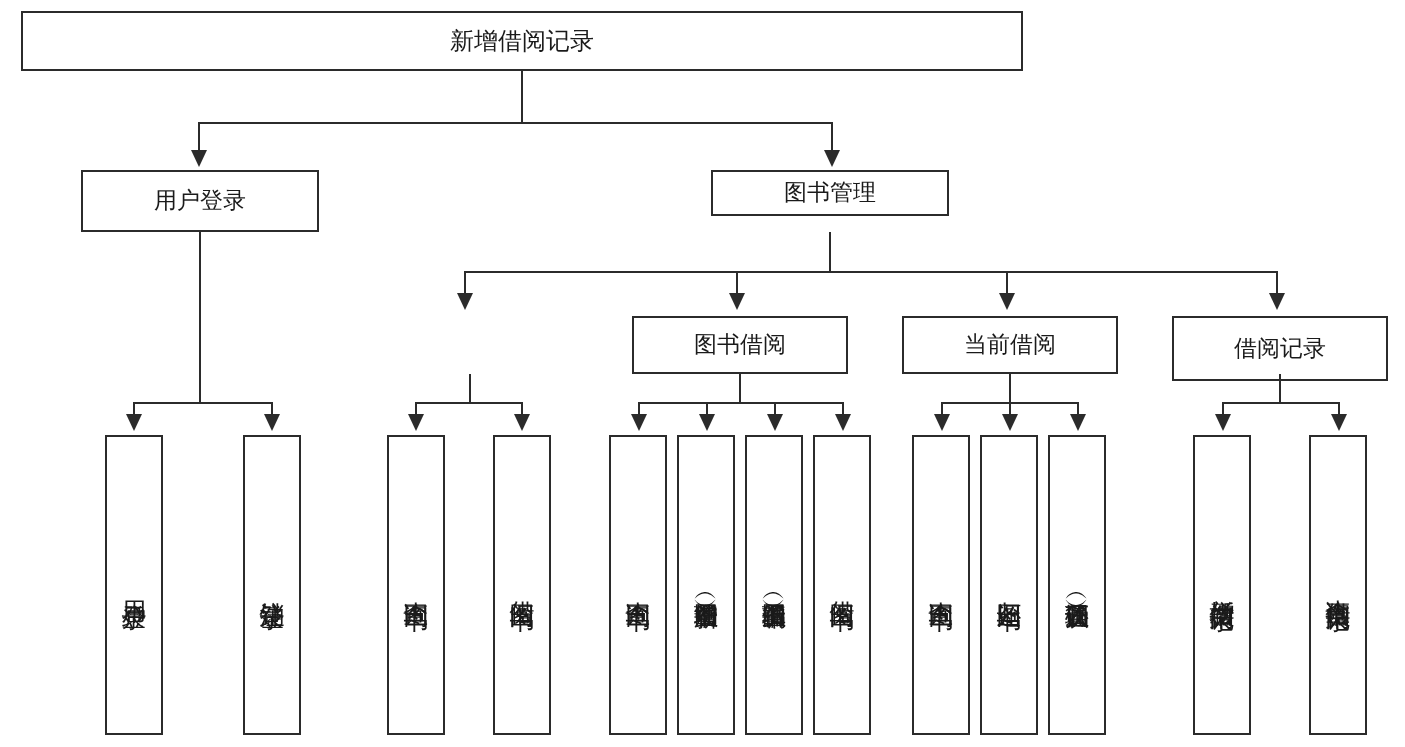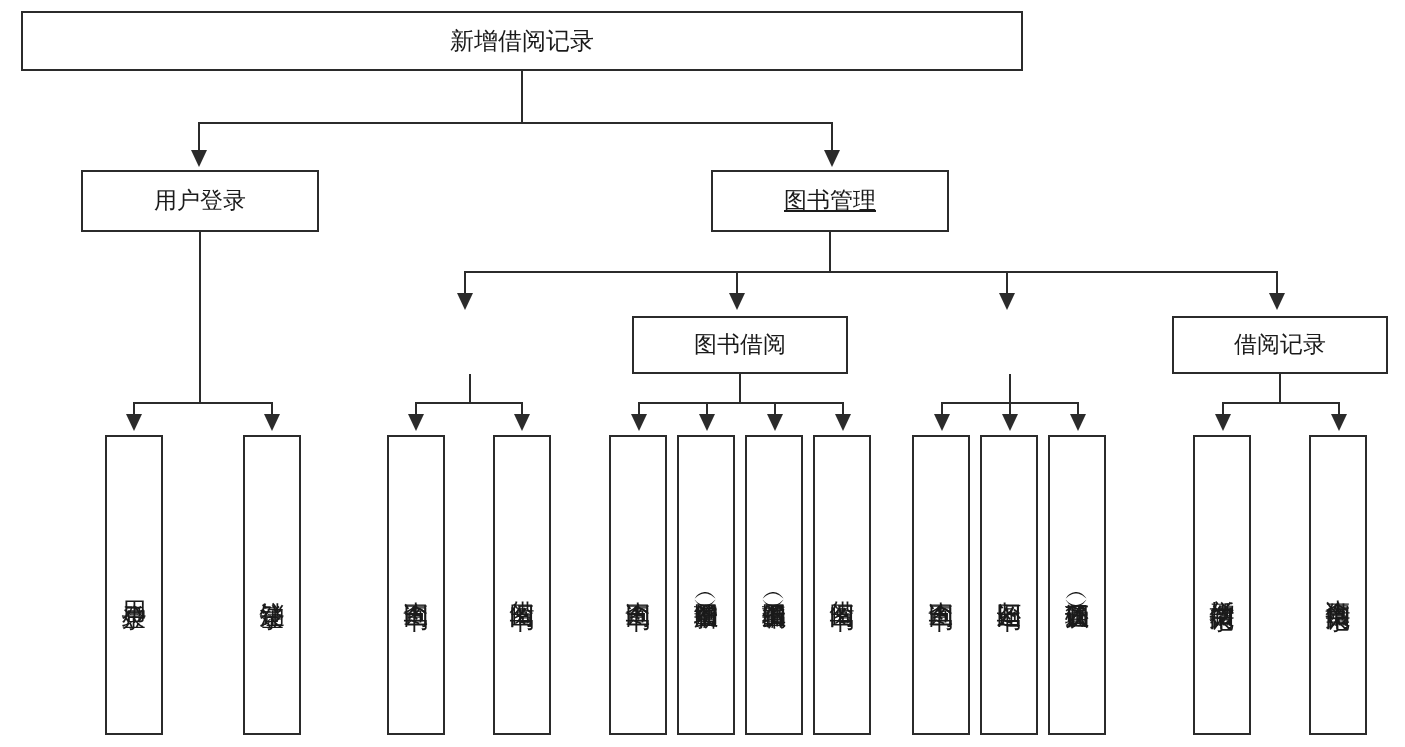--- a/index.html
+++ b/index.html
@@ -104,21 +104,21 @@
 
   <div class="vline" style="left:198px; top:122px; height:30px;"></div>
   <div class="arrow" style="left:191px; top:150px;"></div>
   <div class="vline" style="left:831px; top:122px; height:30px;"></div>
   <div class="arrow" style="left:824px; top:150px;"></div>
 
   <div class="node h" style="left:81px; top:170px; width:238px; height:62px;">
     <span class="label">用户登录</span>
   </div>
 
-  <div class="node h" style="left:711px; top:170px; width:238px; height:62px;text-decoration:underline;">
+  <div class="node h" style="left:711px; top:170px; width:238px; height:46px;">
     <span class="label">图书管理</span>
   </div>
 
   <div class="vline" style="left:199px; top:232px; height:171px;"></div>
   <div class="hline" style="left:133px; top:402px; width:139px;"></div>
   <div class="vline" style="left:133px; top:402px; height:14px;"></div>
   <div class="arrow" style="left:126px; top:414px;"></div>
   <div class="vline" style="left:271px; top:402px; height:14px;"></div>
   <div class="arrow" style="left:264px; top:414px;"></div>
 
@@ -129,21 +129,24 @@
   <div class="vline" style="left:736px; top:271px; height:24px;"></div>
   <div class="arrow" style="left:729px; top:293px;"></div>
   <div class="vline" style="left:1006px; top:271px; height:24px;"></div>
   <div class="arrow" style="left:999px; top:293px;"></div>
   <div class="vline" style="left:1276px; top:271px; height:24px;"></div>
   <div class="arrow" style="left:1269px; top:293px;"></div>
 
   <div class="node h" style="left:632px; top:316px; width:216px; height:58px;">
     <span class="label">图书借阅</span>
   </div>
-  <div class="node h" style="left:1172px; top:316px; width:216px; height:58px;">
+  <div class="node h" style="left:902px; top:316px; width:216px; height:58px;">
+    <span class="label">当前借阅</span>
+  </div>
+  <div class="node h" style="left:1172px; top:316px; width:216px; height:65px;">
     <span class="label">借阅记录</span>
   </div>
 
   <div class="vline" style="left:469px; top:374px; height:29px;"></div>
   <div class="hline" style="left:415px; top:402px; width:108px;"></div>
   <div class="vline" style="left:415px; top:402px; height:14px;"></div>
   <div class="arrow" style="left:408px; top:414px;"></div>
   <div class="vline" style="left:521px; top:402px; height:14px;"></div>
   <div class="arrow" style="left:514px; top:414px;"></div>
 

